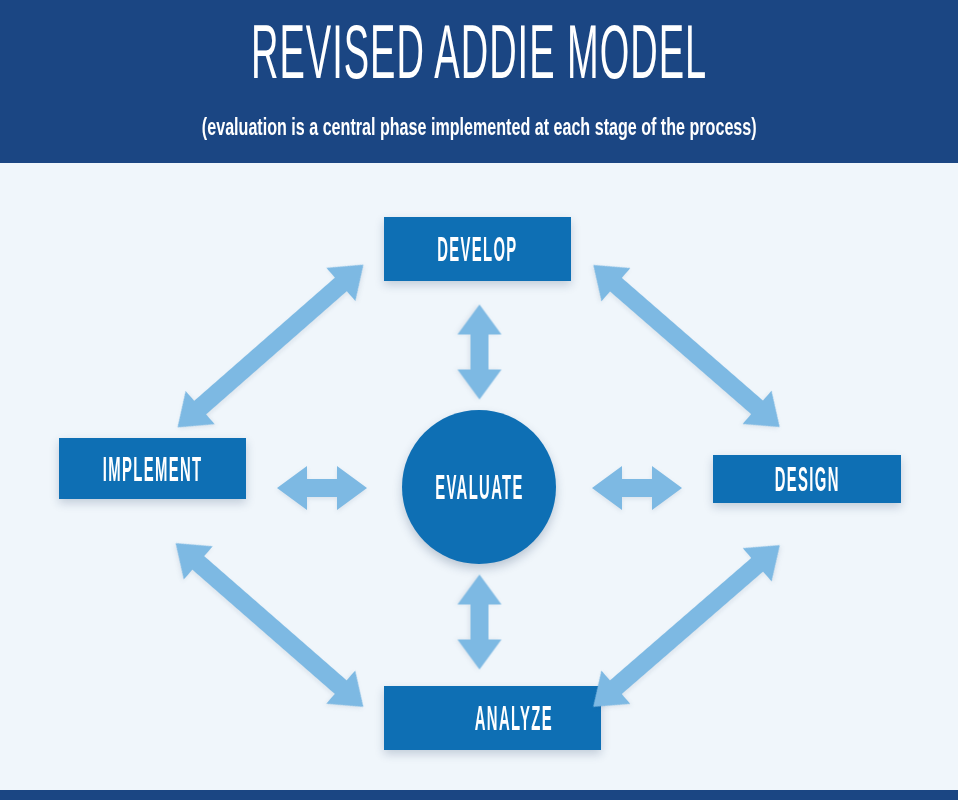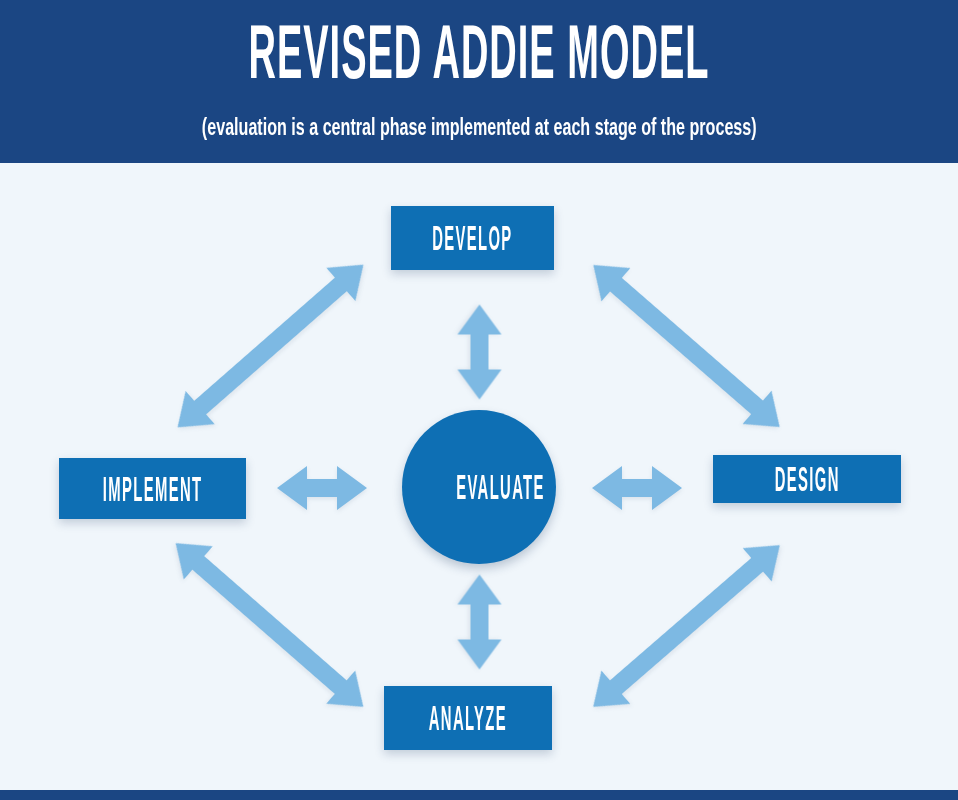--- a/index.html
+++ b/index.html
@@ -10,21 +10,21 @@
     overflow:hidden;
     font-family:"Liberation Sans",sans-serif;
   }
   
   .header{
     position:absolute;left:0;top:0;width:958px;height:163px;
     background:var(--navy,#1b4683);
   }
   .title{
     position:absolute;left:0;top:14px;width:958px;
-    text-align:center;line-height:76px;font-size:76px;font-weight:700;
+    text-align:center;line-height:76px;font-size:76px;font-weight:400;
     color:#fff;letter-spacing:2px;white-space:nowrap;
   }
   .title>span{display:inline-block;transform:scale(0.50,1.0);transform-origin:center;}
   .subtitle{
     position:absolute;left:0;top:106px;width:958px;
     text-align:center;line-height:30px;font-size:23px;font-weight:700;
     color:#fff;white-space:nowrap;margin-top:6px;
   }
   .subtitle>span{display:inline-block;transform:scale(0.70,1.0);transform-origin:center;}
   
@@ -33,29 +33,29 @@
     position:absolute;
     background:var(--box,#0e6fb4);
     display:flex;align-items:center;justify-content:center;
     box-shadow:0 4px 9px rgba(30,60,100,0.22);
   }
   .node-label,.circle-label{
     display:inline-block;color:#fff;font-weight:700;font-size:33px;
     letter-spacing:3px;white-space:nowrap;
     transform:scale(0.45,1.05);transform-origin:center;
   }
-  .node-develop  {left:384px;top:206px;width:163px;height:64px;margin-left:7px;}
+  .node-develop  {left:384px;top:217px;width:187px;height:64px;}
   .node-design   {left:713px;top:455px;width:188px;height:48px;}
-  .node-analyze  {left:384px;top:686px;width:168px;height:64px;}
-  .node-implement{left:59px; top:458px;width:187px;height:61px;justify-content:center;}
+  .node-analyze  {left:384px;top:686px;width:217px;height:64px;justify-content:flex-end;}
+  .node-implement{left:59px; top:438px;width:187px;height:61px;justify-content:center;}
   .center-circle{
     position:absolute;left:402px;top:410px;width:154px;height:154px;
     border-radius:50%;
     background:var(--box,#0e6fb4);
-    display:flex;align-items:center;justify-content:flex-start;
+    display:flex;align-items:center;justify-content:center;
     box-shadow:0 5px 10px rgba(30,60,100,0.25);
   }
   .arrow{position:absolute;filter:drop-shadow(0 2px 2px rgba(30,60,100,0.10));}
   
   .footer-bar{
     position:absolute;left:0;bottom:0;width:958px;height:10px;
     background:var(--navy,#1b4683);
   }
 </style>
 </head>

